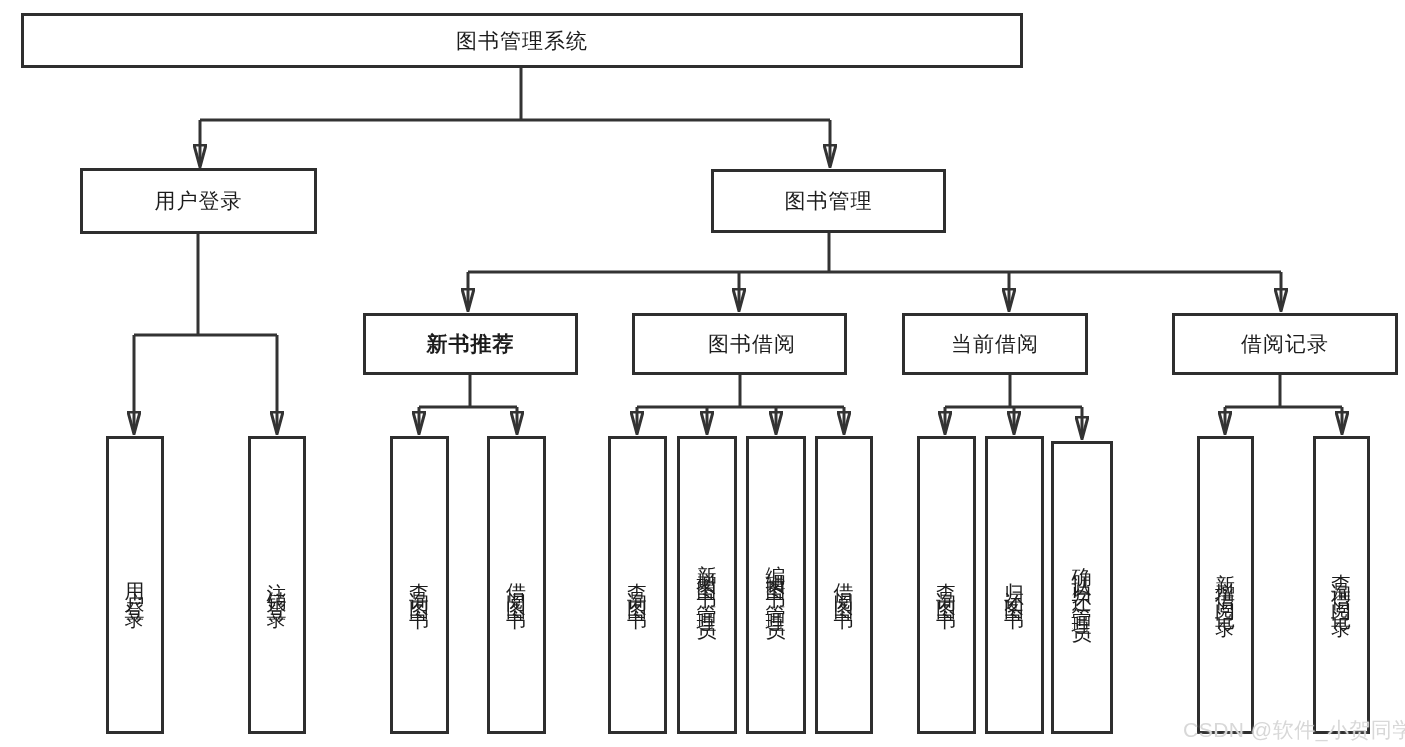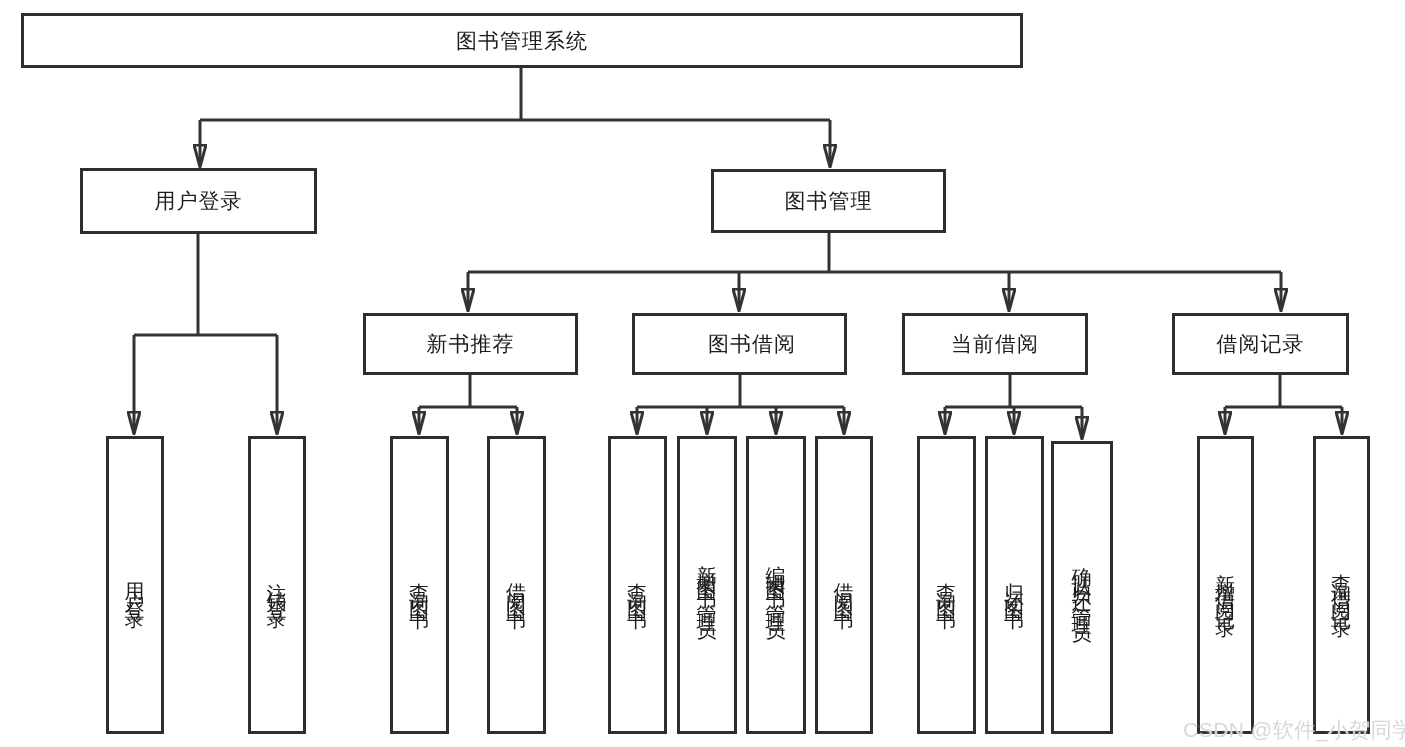--- a/index.html
+++ b/index.html
@@ -122,30 +122,30 @@
     <span>图书管理系统</span>
   </div>
 
   <div class="node h" style="left:80px; top:168px; width:237px; height:66px;">
     <span>用户登录</span>
   </div>
   <div class="node h" style="left:711px; top:169px; width:235px; height:64px;">
     <span>图书管理</span>
   </div>
 
-  <div class="node h" style="left:363px; top:313px; width:215px; height:62px;">
+  <div class="node h" style="left:363px; top:313px; width:215px; height:62px;font-weight:bold;">
     <span>新书推荐</span>
   </div>
   <div class="node h" style="left:632px; top:313px; width:215px; height:62px;padding-left:25px;">
     <span>图书借阅</span>
   </div>
   <div class="node h" style="left:902px; top:313px; width:186px; height:62px;">
     <span>当前借阅</span>
   </div>
-  <div class="node h" style="left:1172px; top:313px; width:177px; height:62px;">
+  <div class="node h" style="left:1172px; top:313px; width:226px; height:62px;">
     <span>借阅记录</span>
   </div>
 
   <div class="node v" style="left:106px; top:436px; width:58px; height:298px;">
     <span>用户登录</span>
   </div>
   <div class="node v" style="left:248px; top:436px; width:58px; height:298px;">
     <span>注销登录</span>
   </div>
 

